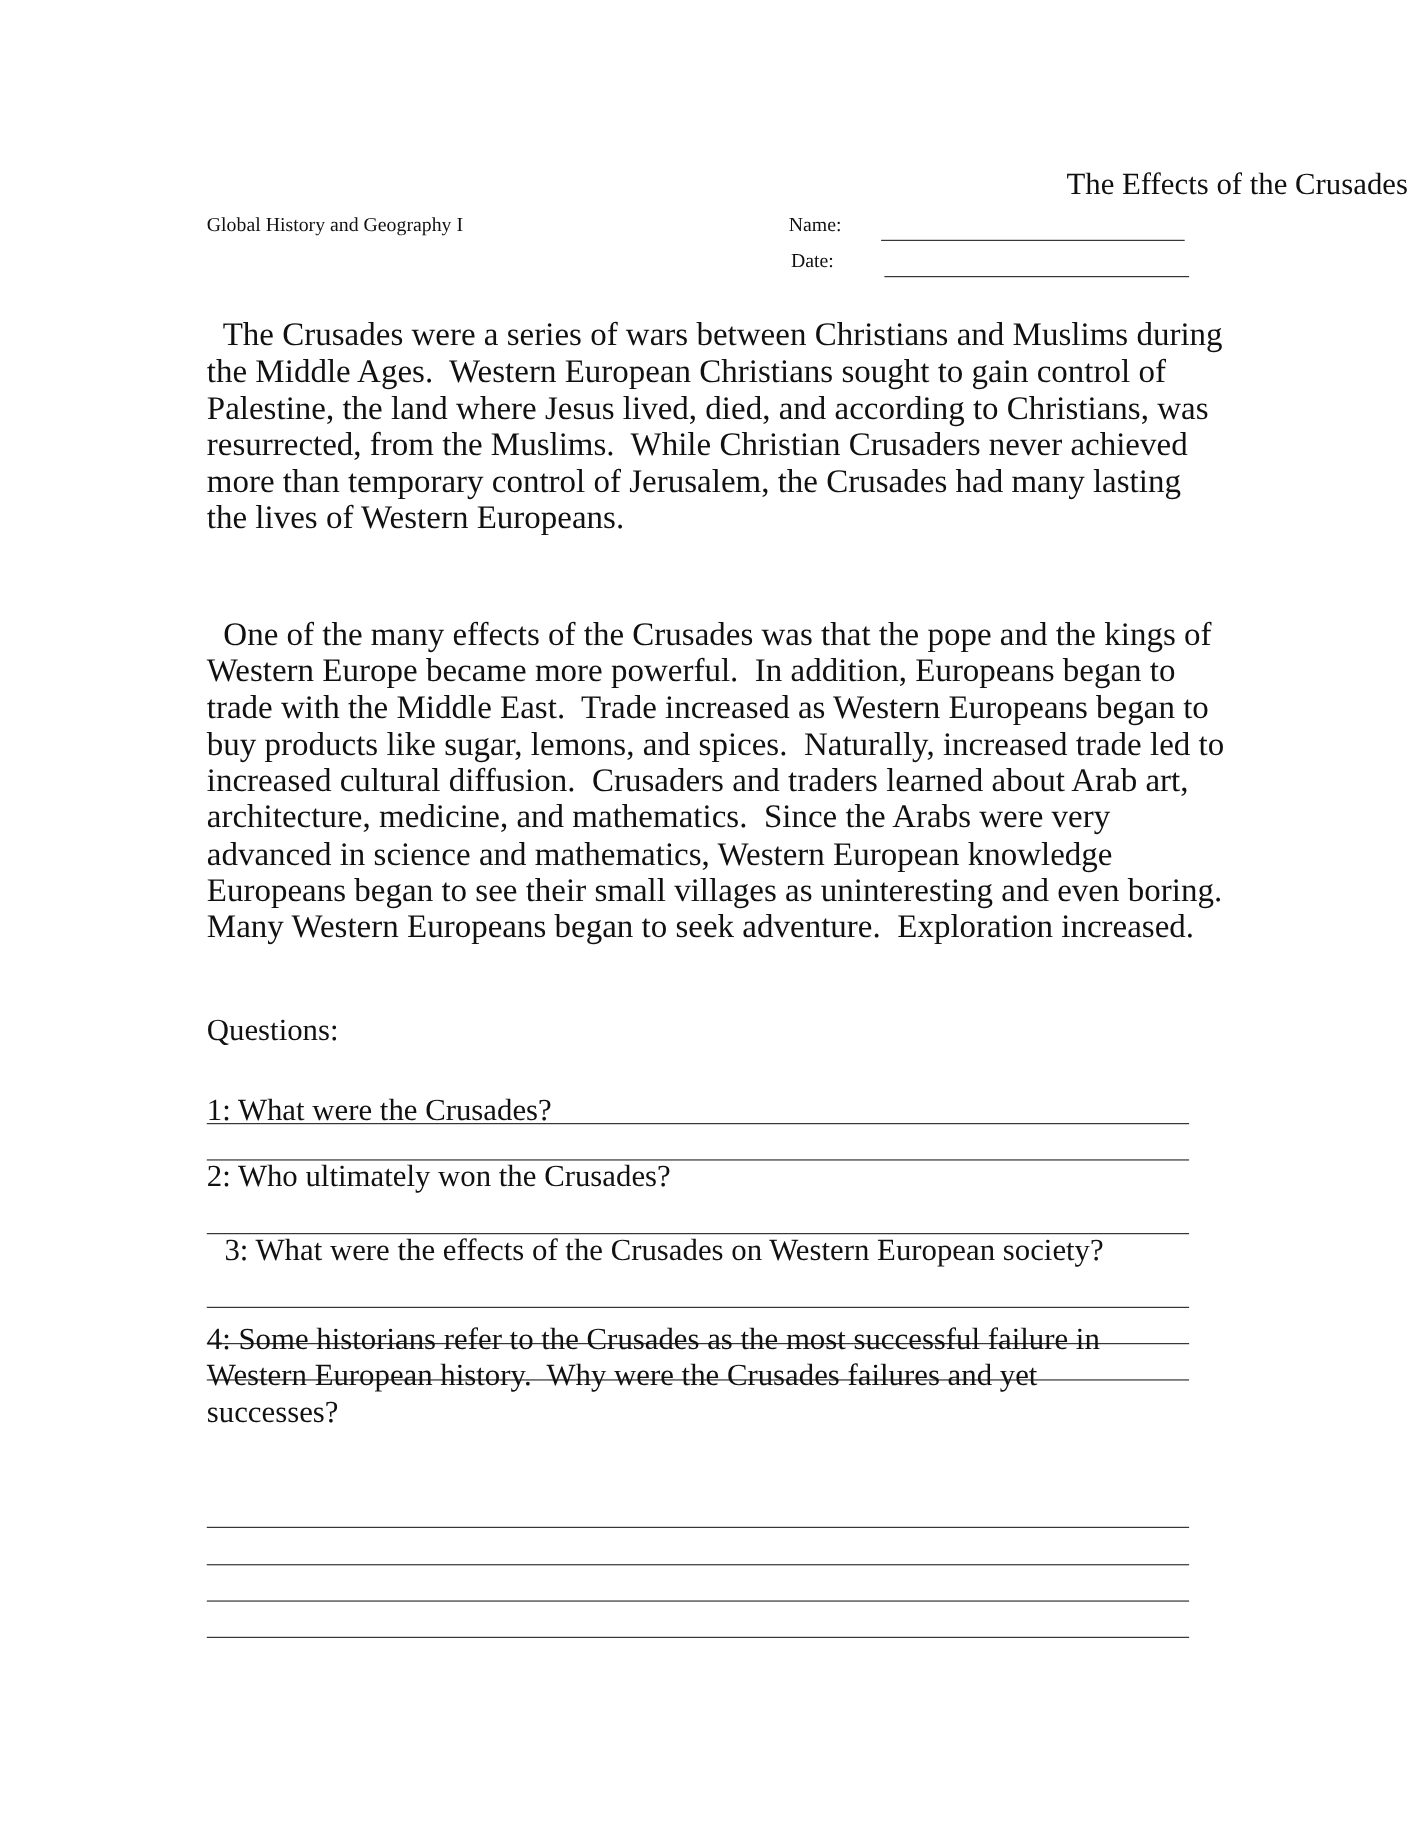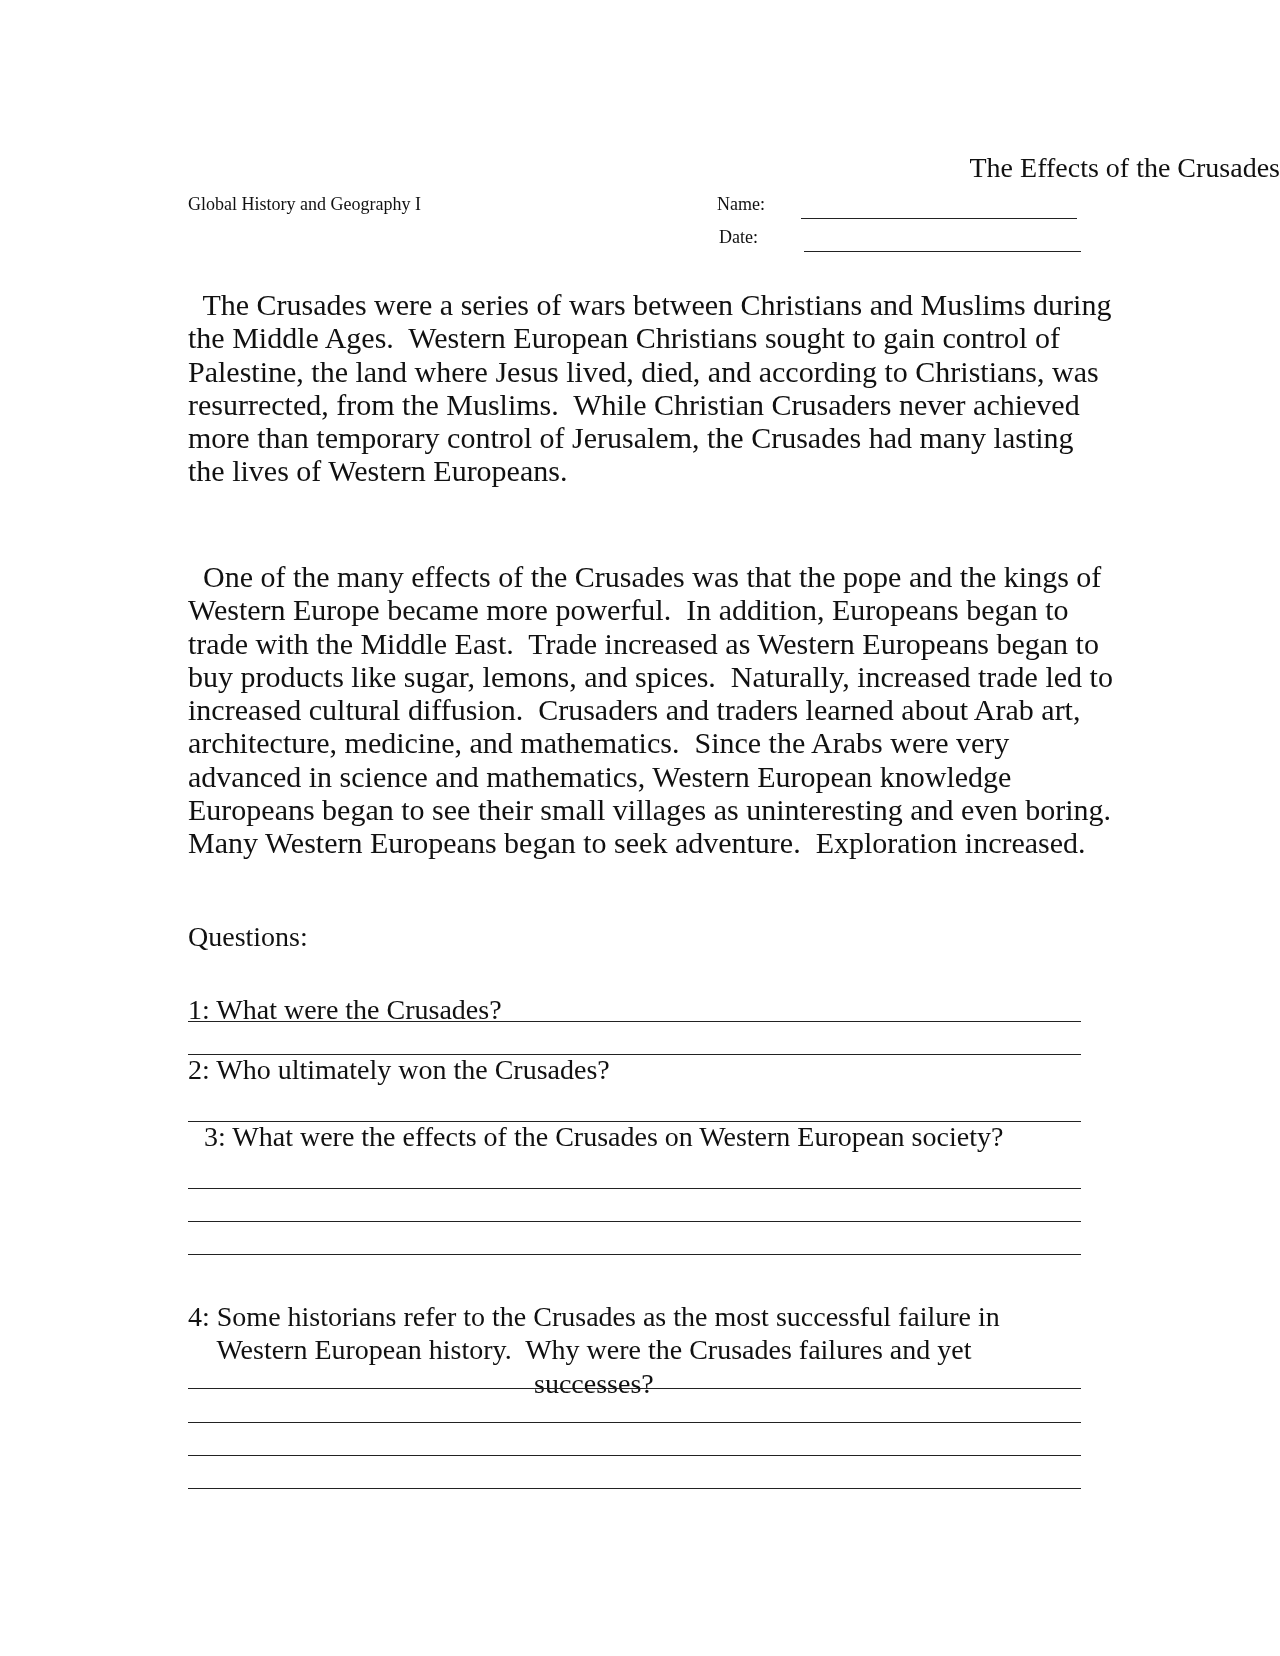--- a/index.html
+++ b/index.html
@@ -66,21 +66,21 @@
   </div>
   <div class="rule" style="left:188px; width:893px; top:1121px;"></div>
 
   <div class="q" style="top:1120px;margin-left:16px;">
     <span class="ln">3: What were the effects of the Crusades on Western European society?</span>
   </div>
   <div class="rule" style="left:188px; width:893px; top:1188px;"></div>
   <div class="rule" style="left:188px; width:893px; top:1221px;"></div>
   <div class="rule" style="left:188px; width:893px; top:1254px;"></div>
 
-  <div class="q" style="top:1300px;text-align:center;">
+  <div class="q" style="top:1201px;">
     <span class="ln">4: Some historians refer to the Crusades as the most successful failure in</span>
     <span class="ln">Western European history.  Why were the Crusades failures and yet</span>
     <span class="ln">successes?</span>
   </div>
   <div class="rule" style="left:188px; width:893px; top:1388px;"></div>
   <div class="rule" style="left:188px; width:893px; top:1422px;"></div>
   <div class="rule" style="left:188px; width:893px; top:1455px;"></div>
   <div class="rule" style="left:188px; width:893px; top:1488px;"></div>
 
 </div>

